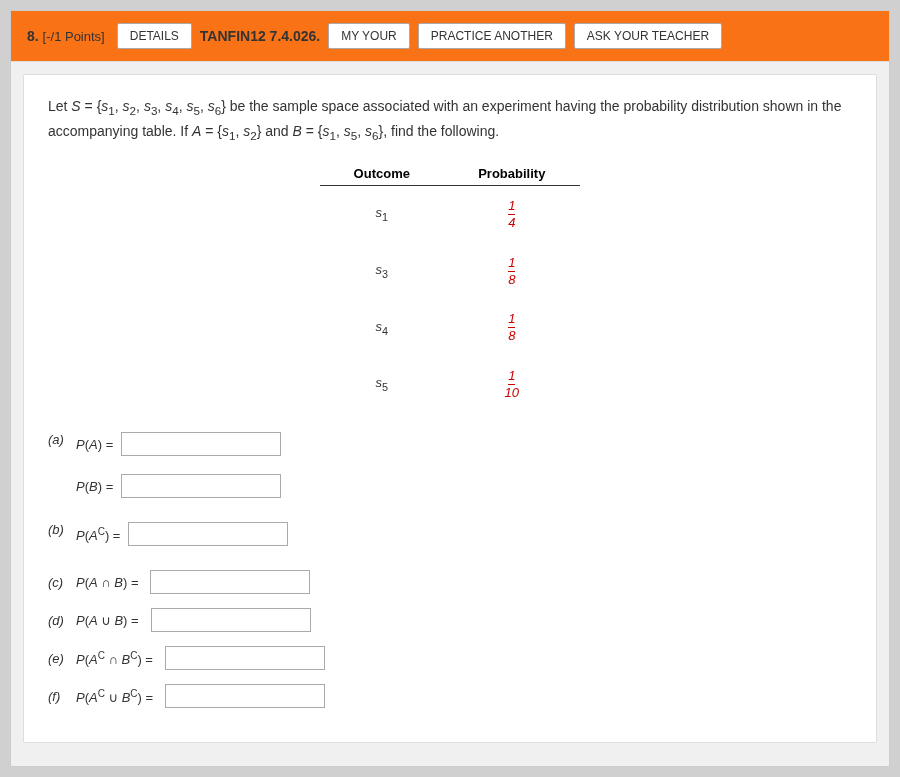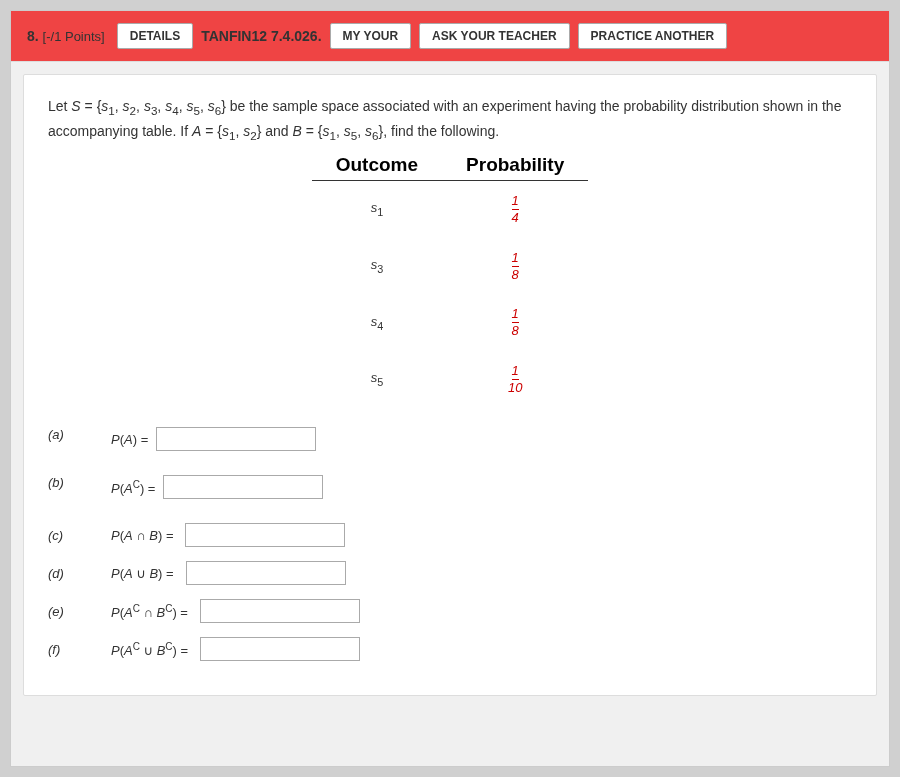--- a/index.html
+++ b/index.html
@@ -19,35 +19,35 @@
       min-height: 757px;
       border: 1px solid #ccc;
       padding: 0;
     }
     
     .header {
       display: flex;
       align-items: center;
       padding: 12px 16px;
       gap: 8px;
-      background: #ef4444;
+      background: #f97316;
       border-bottom: 1px solid #ddd;
     }
     .problem-number {
       font-weight: bold;
       font-size: 14px;
       color: #333;
       margin-right: 4px;
     }
     .header-btn {
       border: 1px solid #aaa;
       background: white;
       padding: 5px 12px;
       font-size: 12px;
-      font-weight: bold;
+      font-weight: normal;
       cursor: pointer;
       border-radius: 2px;
       color: #333;
     }
     .problem-title {
       font-weight: bold;
       font-size: 14px;
       color: #333;
     }
     
@@ -55,31 +55,31 @@
       background: white;
       margin: 12px;
       padding: 20px 24px;
       border: 1px solid #ddd;
       border-radius: 2px;
     }
     .problem-text {
       font-size: 14px;
       line-height: 1.6;
       color: #333;
-      margin-bottom: 4px;
+      margin-bottom: 16px;
     }
     
     .prob-table {
       margin: 0 auto 20px auto;
       border-collapse: collapse;
       min-width: 260px;
     }
     .prob-table th {
       font-weight: bold;
-      font-size: 19px;
+      font-size: 13px;
       padding: 4px 24px;
       text-align: center;
       border-bottom: 1px solid #333;
     }
     .prob-table td {
       text-align: center;
       padding: 12px 24px;
       font-size: 13px;
       color: #333;
     }
@@ -115,21 +115,20 @@
     .part-label {
       font-size: 13px;
       color: #333;
       min-width: 20px;
       font-style: italic;
     }
     .part-expr {
       font-size: 13px;
       color: #333;
       margin-right: 4px;
-      margin-left: 35px;
     }
     .part-input {
       border: 1px solid #aaa;
       background: white;
       width: 160px;
       height: 24px;
       padding: 2px 4px;
       font-size: 13px;
     }
     
@@ -145,22 +144,22 @@
 <div class="page-container">
 
   <div class="header">
     <span class="problem-number">
       <span>8.</span>
       <span style="font-weight:normal; font-size:13px;">[-/1 Points]</span>
     </span>
     <button class="header-btn">DETAILS</button>
     <span class="problem-title">TANFIN12 7.4.026.</span>
     <button class="header-btn">MY YOUR</button>
+    <button class="header-btn">PRACTICE ANOTHER</button>
     <button class="header-btn">ASK YOUR TEACHER</button>
-    <button class="header-btn">PRACTICE ANOTHER</button>
   </div>
 
   <div class="content">
 
     <div class="problem-text">
       Let <span class="mi">S</span> = {<span class="mi">s</span><sub>1</sub>, <span class="mi">s</span><sub>2</sub>, <span class="mi">s</span><sub>3</sub>, <span class="mi">s</span><sub>4</sub>, <span class="mi">s</span><sub>5</sub>, <span class="mi">s</span><sub>6</sub>} be the sample space associated with an experiment having the probability distribution shown in the accompanying table. If <span class="mi">A</span> = {<span class="mi">s</span><sub>1</sub>, <span class="mi">s</span><sub>2</sub>} and <span class="mi">B</span> = {<span class="mi">s</span><sub>1</sub>, <span class="mi">s</span><sub>5</sub>, <span class="mi">s</span><sub>6</sub>}, find the following.
     </div>
 
     <table class="prob-table">
       <thead>
@@ -209,20 +208,24 @@
       </tbody>
     </table>
 
     <div class="parts-section">
 
       <div style="display:flex; align-items:flex-start; margin-bottom:14px; gap:8px;">
         <span class="part-label">(a)</span>
         <div style="display:flex; flex-direction:column; gap:8px;">
           <div class="part-row">
             <span class="part-expr"><span class="mi">P</span>(<span class="mi">A</span>) =</span>
+            <input class="part-input" type="text" style="">
+          </div>
+          <div class="part-row">
+            <span class="part-expr"><span class="mi">P</span>(<span class="mi">B</span>) =</span>
             <input class="part-input" type="text" style="">
           </div>
         </div>
       </div>
 
       <div style="display:flex; align-items:flex-start; margin-bottom:14px; gap:8px;">
         <span class="part-label">(b)</span>
         <div style="display:flex; flex-direction:row; ">
           <div class="part-row">
             <span class="part-expr"><span class="mi">P</span>(<span class="mi">A</span><sup>C</sup>) =</span>

